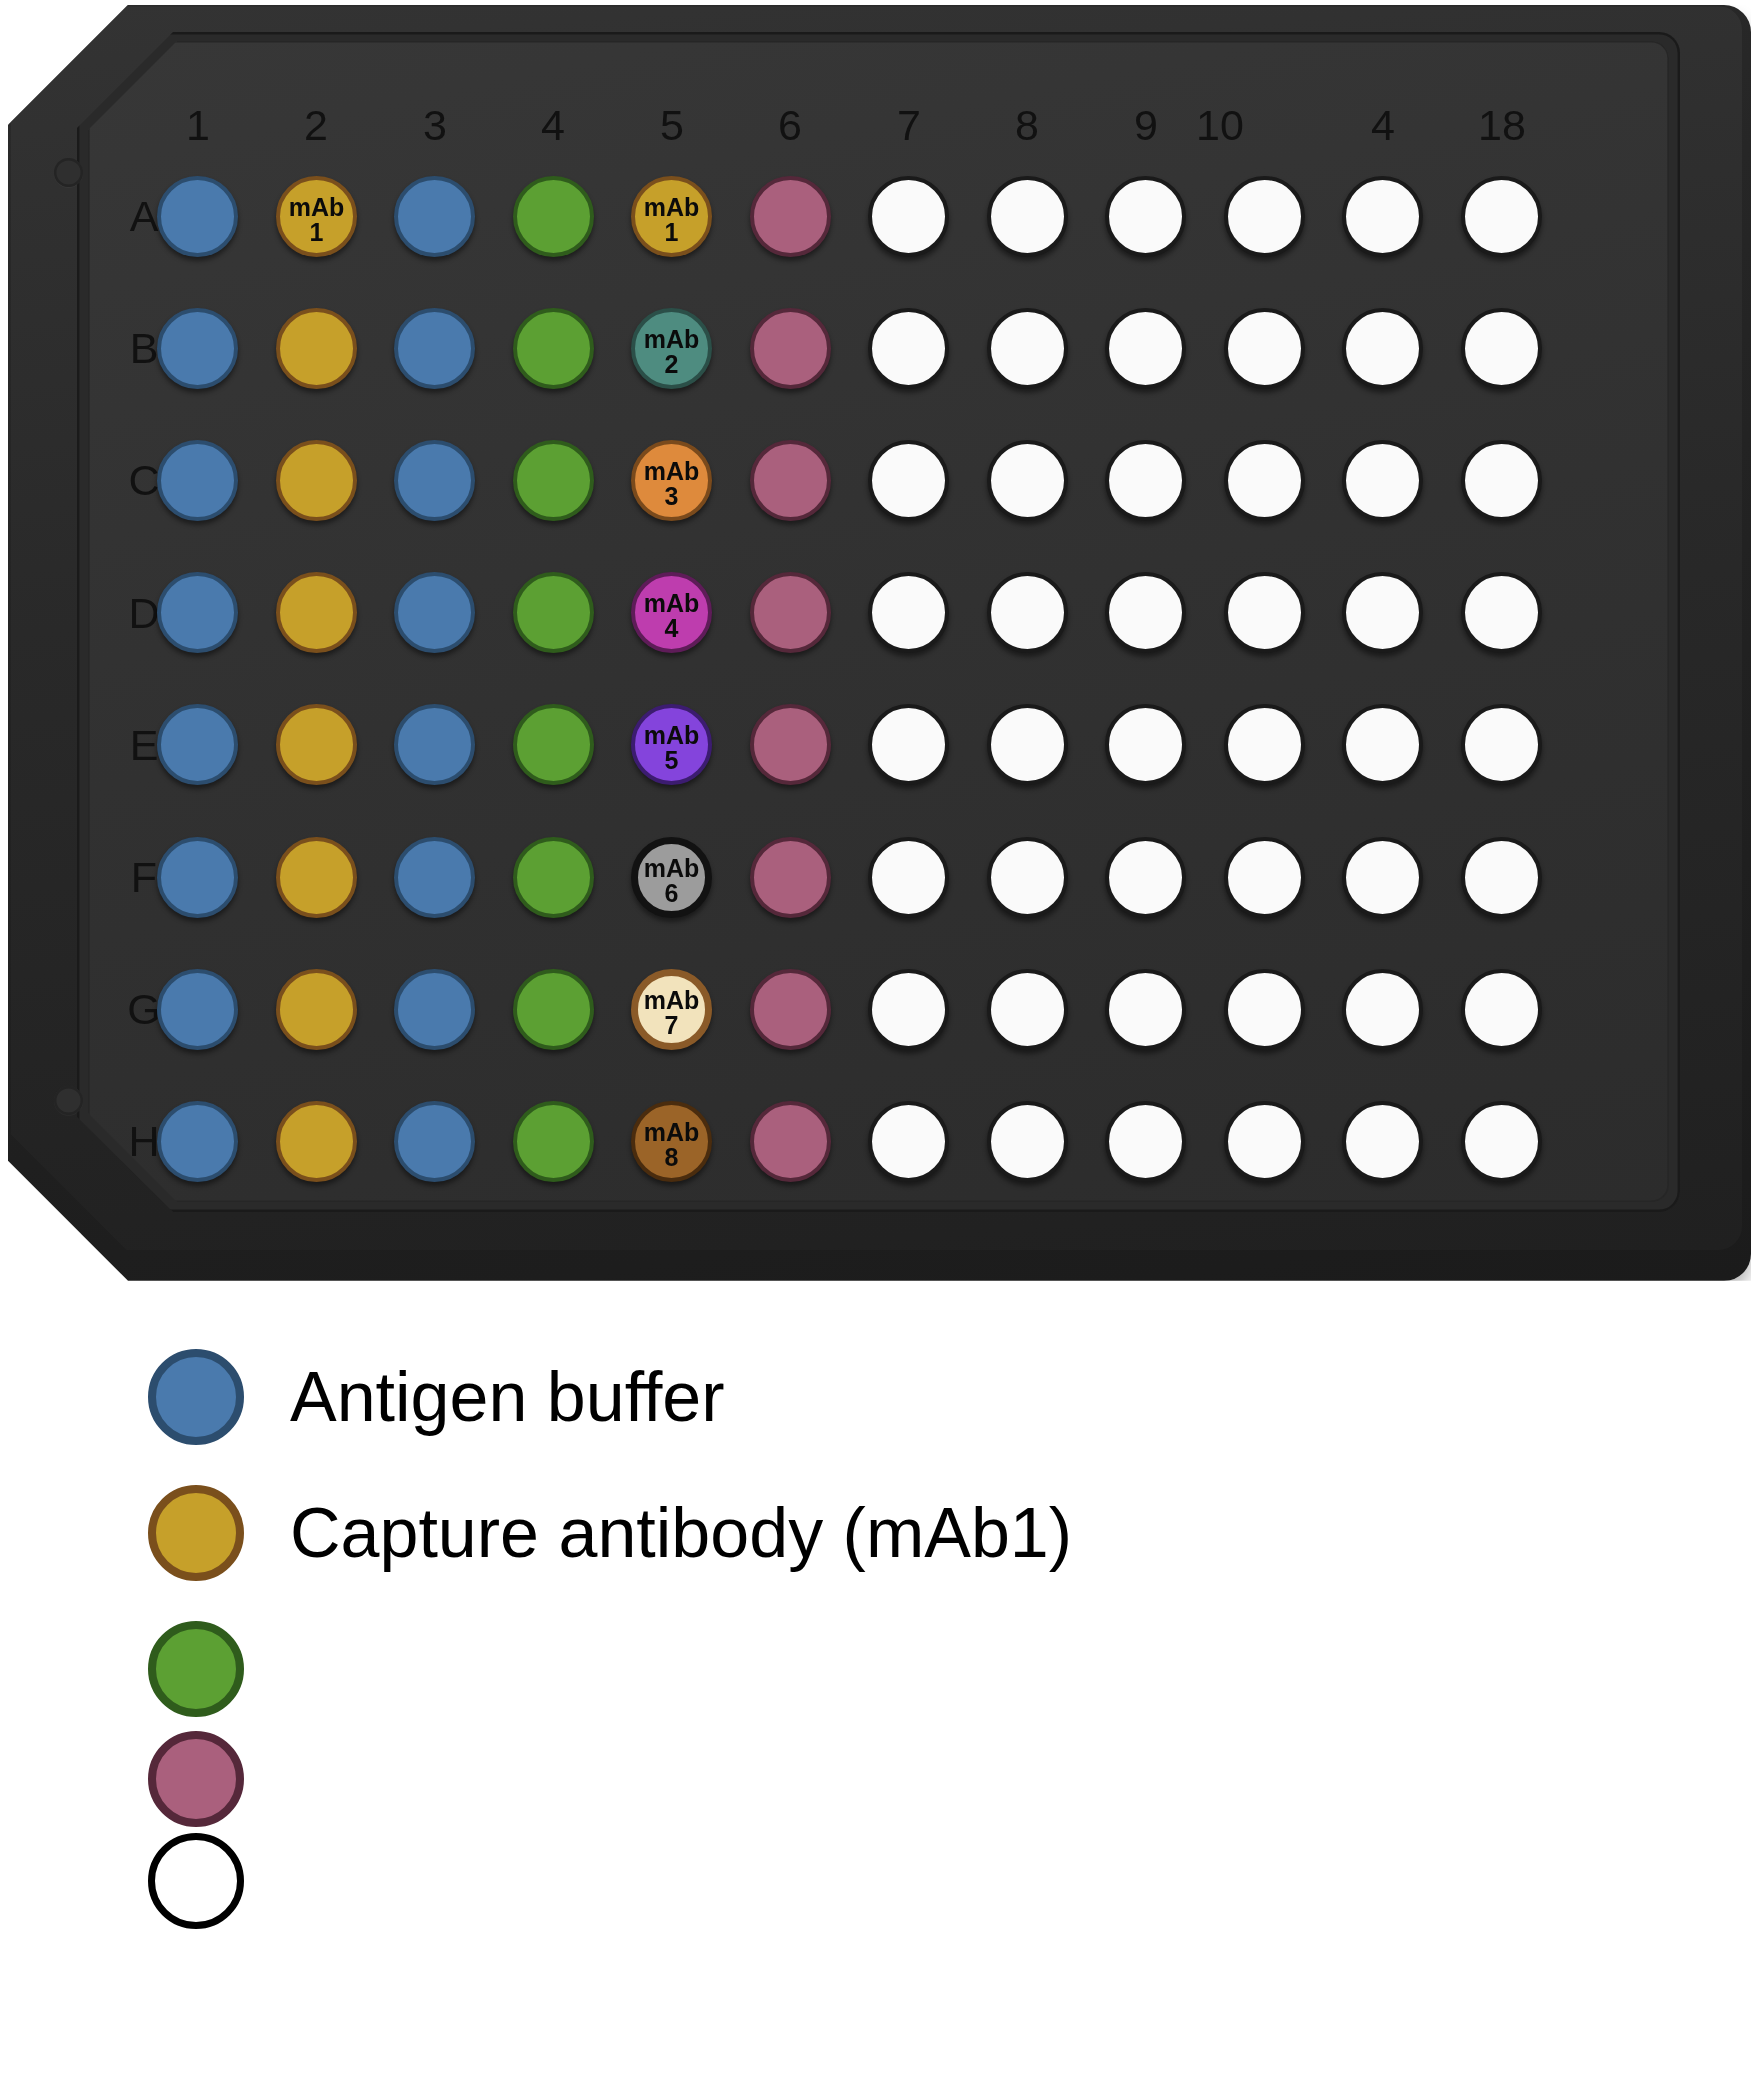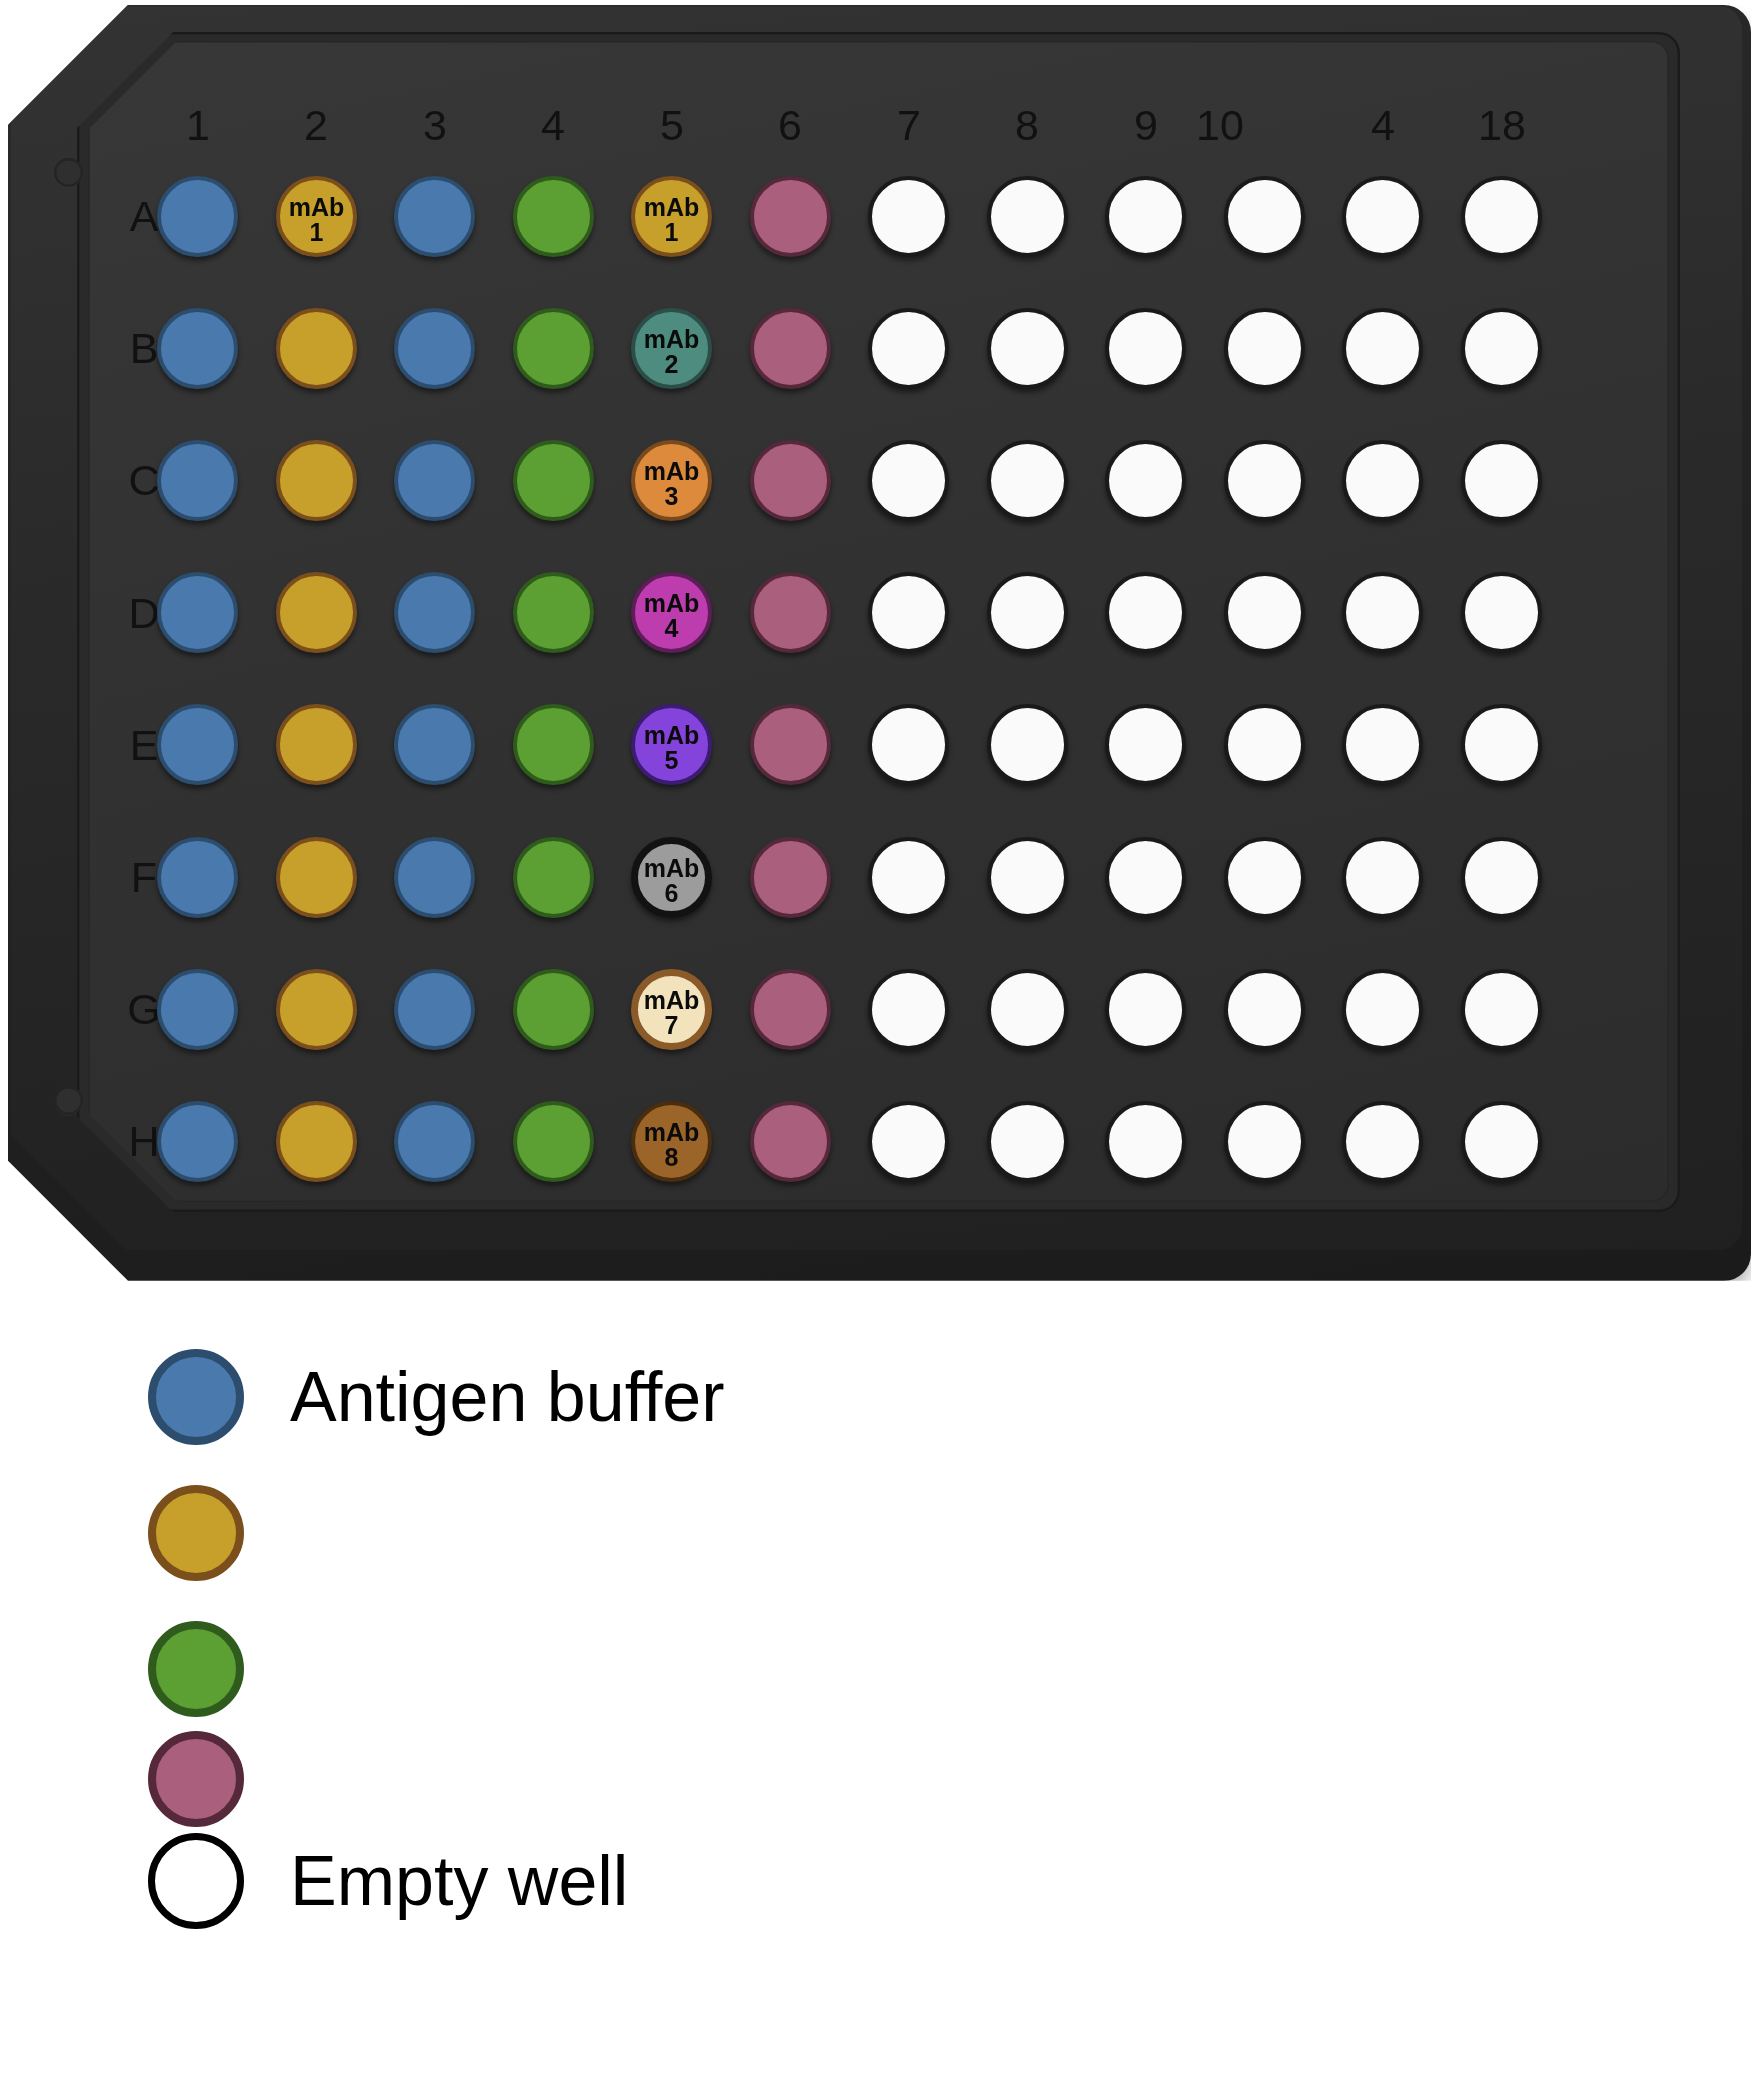--- a/index.html
+++ b/index.html
@@ -329,26 +329,26 @@
 </div>
 
 <div id="legend-region">
   <div id="legend-list">
       <div class="legend-item" style="top: 41px;">
         <div class="legend-swatch" style="background: rgb(74, 122, 173); border: 8px solid rgb(44, 77, 110);"></div>
         <div class="legend-label">Antigen buffer</div>
       </div>
       <div class="legend-item" style="top: 177px;">
         <div class="legend-swatch" style="background: rgb(198, 160, 42); border: 8px solid rgb(122, 79, 28);"></div>
+        <div class="legend-label">Capture antibody (mAb1)</div>
       </div>
       <div class="legend-item" style="top: 313px;">
         <div class="legend-swatch" style="background: rgb(92, 160, 51); border: 8px solid rgb(47, 92, 28);"></div>
       </div>
       <div class="legend-item" style="top: 423px;">
         <div class="legend-swatch" style="background: rgb(170, 96, 125); border: 8px solid rgb(85, 40, 58);"></div>
       </div>
       <div class="legend-item" style="top: 525px;">
         <div class="legend-swatch" style="background: rgb(255, 255, 255); border: 7.2px solid rgb(0, 0, 0);"></div>
-        <div class="legend-label">Empty well</div>
       </div>
     </div>
 </div>
 
 
 </body></html>

